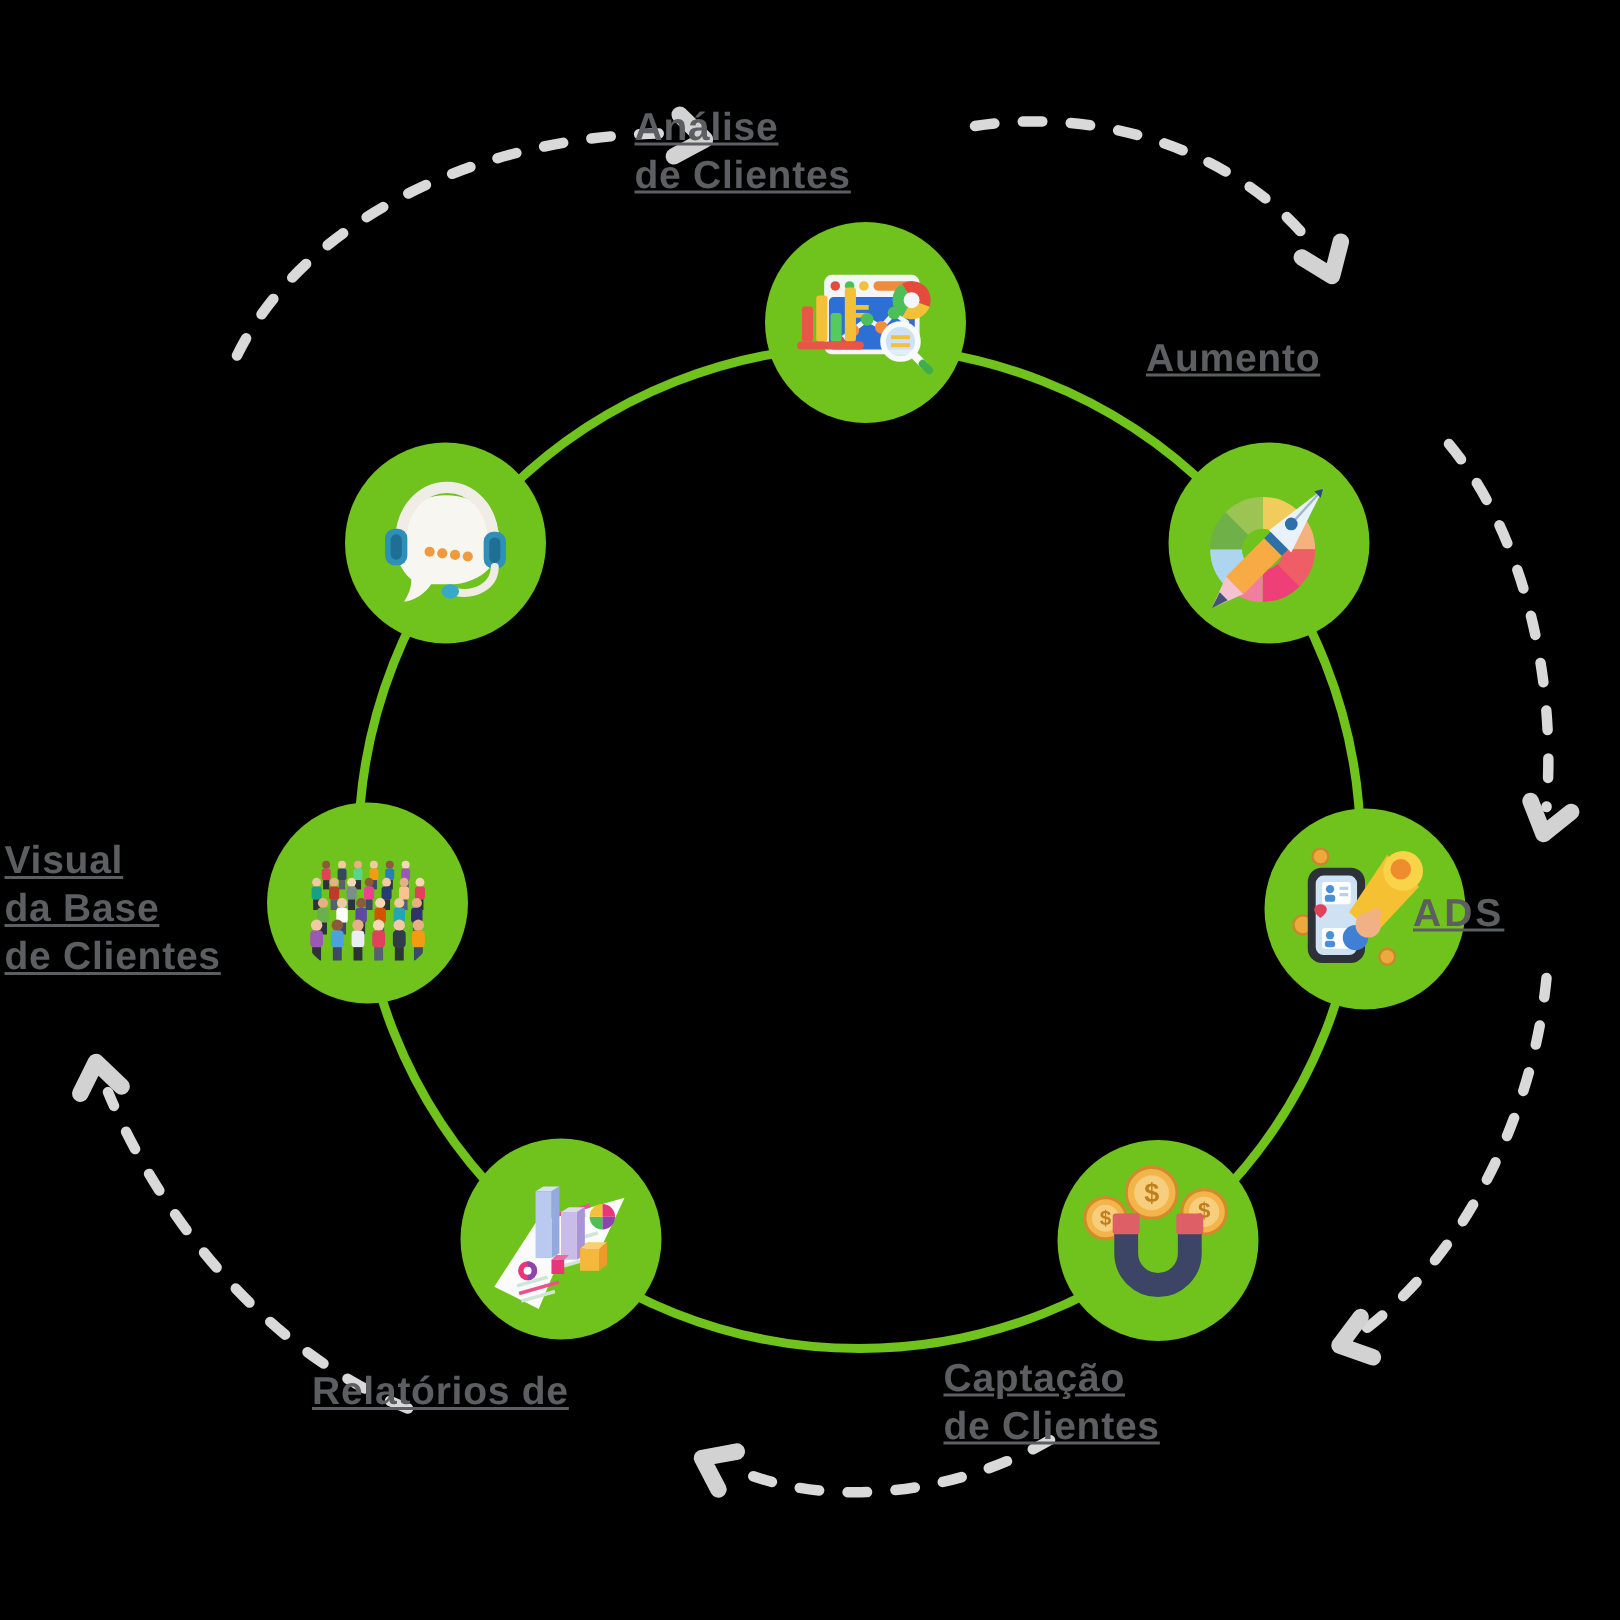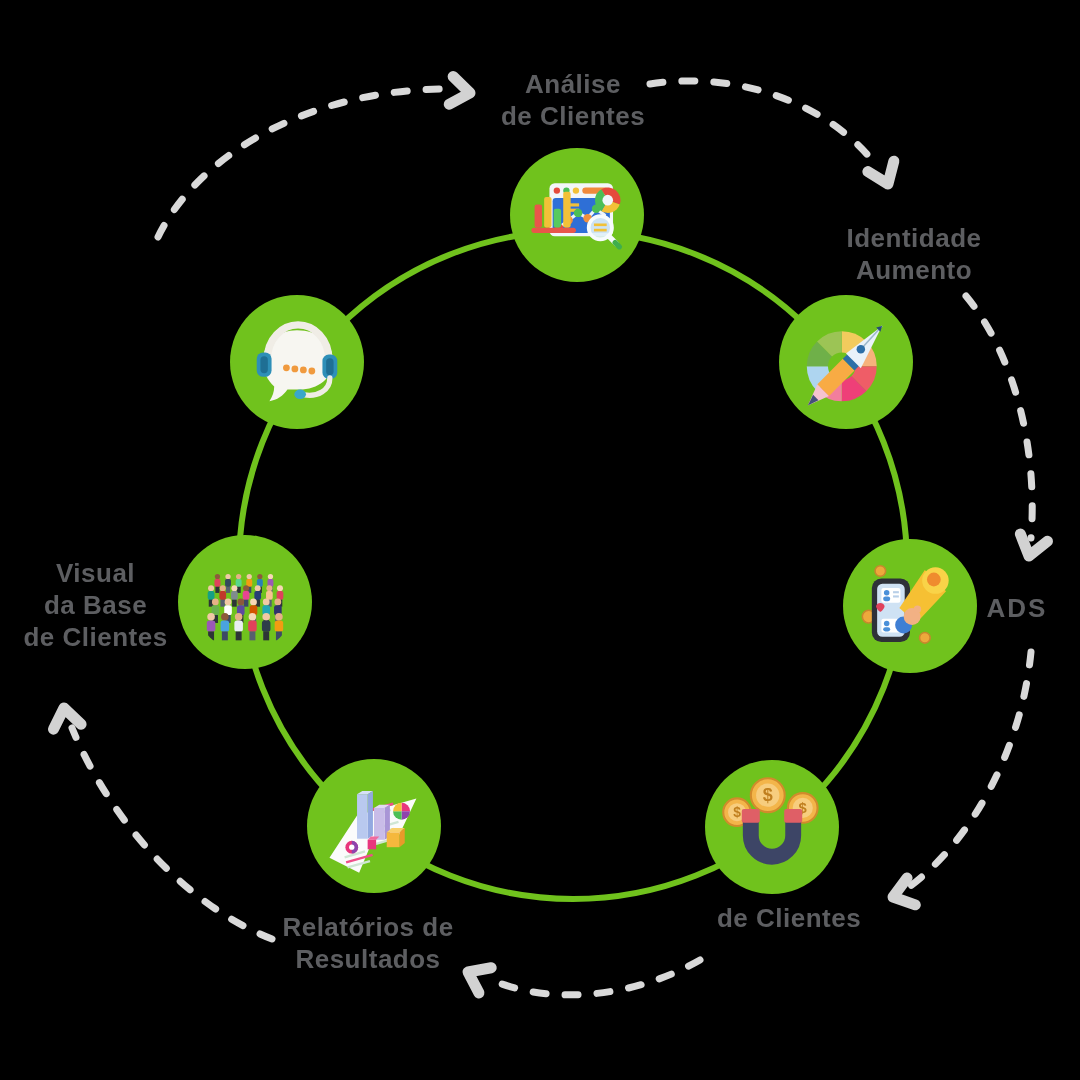--- a/index.html
+++ b/index.html
@@ -3,21 +3,21 @@
 <meta charset="utf-8">
 <style>
   html,body{margin:0;padding:0;background:#000;}
   .canvas{position:relative;width:1080px;height:1080px;background:var(--background,#000);overflow:hidden;font-family:"Liberation Sans",sans-serif;}
   .arrows{position:absolute;left:0;top:0;width:1080px;height:1080px;}
   .dash{fill:none;stroke:var(--arrow_gray,#d9d9d9);stroke-width:7;stroke-dasharray:13 19;stroke-linecap:round;}
   .ahead{fill:none;stroke:var(--arrowhead_gray,#d2d2d2);stroke-width:11;stroke-linecap:round;stroke-linejoin:round;}
   .ring{position:absolute;left:236px;top:228px;width:674px;height:674px;border:6px solid var(--ring_green,#70c21d);border-radius:50%;box-sizing:border-box;}
   .node{position:absolute;width:134px;height:134px;border-radius:50%;background:var(--node_green,#70c21d);display:flex;align-items:center;justify-content:center;}
   .node svg{width:106px;height:106px;display:block;}
-  .label{position:absolute;color:var(--label_gray,#5d5e61);font-weight:700;font-size:26px;line-height:32px;text-align:center;letter-spacing:.5px;}
+  .label{position:absolute;color:var(--label_gray,#5d5e61);font-weight:700;font-size:26px;line-height:32px;text-align:left;letter-spacing:.5px;text-decoration:underline;}
   .n-analise{left:510px;top:148px}      .l-analise{left:423px;top:68px;width:300px}
   .n-identidade{left:779px;top:295px}   .l-identidade{left:764px;top:222px;width:300px}
   .n-ads{left:843px;top:539px}          .l-ads{left:942px;top:592px;width:150px;letter-spacing:2px}
   .n-captacao{left:705px;top:760px}     .l-captacao{left:629px;top:902px;width:320px}
   .n-relatorios{left:307px;top:759px}   .l-relatorios{left:208px;top:911px;width:320px}
   .n-aumento{left:178px;top:535px}      .l-aumento{left:3px;top:557px;width:185px}
   .n-atendimento{left:230px;top:295px}  .l-atendimento{left:35px;top:246px;width:225px}
   .greenfill{fill:var(--node_green,#70c21d);}
 </style>
 </head>
@@ -95,21 +95,20 @@
       <polygon points="19,81 14,91 24,86" fill="#44517a"></polygon>
       <polygon points="47,47 58,58 34,82 23,71" fill="#f8ab44"></polygon>
       <polygon points="47,47 58,58 64,52 53,41" fill="#2d6fa8"></polygon>
       <polygon points="84,16 50,42 64,56" fill="#e9f2fa"></polygon>
       <line x1="84" y1="16" x2="64" y2="38" stroke="#9db8cc" stroke-width="1.5"></line>
       <circle cx="64" cy="38" r="4" fill="#2d6fa8"></circle>
       <polygon points="84,16 78.5,17.5 82.5,21.5" fill="#274b77"></polygon>
     </svg>
   </div>
   <div class="label l-identidade">
-    <div>Identidade</div>
     <div>Aumento</div>
   </div>
 
   <div class="node n-ads">
     <svg viewBox="0 0 100 100">
       <circle cx="22" cy="17" r="5" fill="#eda93c" stroke="#c9872d" stroke-width="1.5"></circle>
       <circle cx="11" cy="60" r="6" fill="#eda93c" stroke="#c9872d" stroke-width="1.5"></circle>
       <circle cx="64" cy="80" r="5" fill="#eda93c" stroke="#c9872d" stroke-width="1.5"></circle>
       <rect x="14" y="24" width="36" height="60" rx="9" fill="#2e3138"></rect>
       <rect x="19" y="29" width="26" height="50" rx="5" fill="#cfe2f4"></rect>
@@ -144,20 +143,21 @@
       <text class="coin-sym" x="79" y="32" font-size="14" font-weight="bold" fill="#c07f1f" text-anchor="middle" dominant-baseline="central">$</text>
       <circle cx="46" cy="20" r="16" fill="#f3b54a" stroke="#d18b2c" stroke-width="2"></circle>
       <circle cx="46" cy="20" r="11" fill="#f7cd7e"></circle>
       <text class="coin-sym" x="46" y="20" font-size="17" font-weight="bold" fill="#c07f1f" text-anchor="middle" dominant-baseline="central">$</text>
       <path d="M30 44 L30 58 A20 20 0 0 0 70 58 L70 44" stroke="#3d4566" stroke-width="15" fill="none"></path>
       <rect x="21.5" y="33" width="17" height="13" rx="2" fill="#df5f66"></rect>
       <rect x="61.5" y="33" width="17" height="13" rx="2" fill="#df5f66"></rect>
     </svg>
   </div>
   <div class="label l-captacao">
+    <div>Captação</div>
     <div>de Clientes</div>
   </div>
 
   <div class="node n-relatorios">
     <svg viewBox="0 0 100 100">
       <polygon points="8,80 34,40 90,24 74,58 46,70 36,94" fill="#fbfbfb"></polygon>
       <g transform="rotate(-16 50 60)">
         <rect x="18" y="70" width="20" height="2.2" fill="#cfe6d4"></rect>
         <rect x="18" y="75" width="26" height="2.2" fill="#ef4f8a"></rect>
         <rect x="18" y="80" width="22" height="2.2" fill="#cfe6d4"></rect>
@@ -182,21 +182,20 @@
       <rect x="50" y="33" width="10" height="30" fill="#c9bce8"></rect>
       <polygon points="44,63 47,60 55,60 52,63" fill="#f06a9e"></polygon>
       <rect x="44" y="63" width="8" height="9" fill="#e8367d"></rect>
       <polygon points="62,56 67,52 79,52 74,56" fill="#f9d06b"></polygon>
       <polygon points="74,56 79,52 79,66 74,70" fill="#e89a2a"></polygon>
       <rect x="62" y="56" width="12" height="14" fill="#f5b83d"></rect>
     </svg>
   </div>
   <div class="label l-relatorios">
     <div>Relatórios de</div>
-    <div>Resultados</div>
   </div>
 
   <div class="node n-aumento">
     <svg viewBox="0 0 100 100">
       <defs>
           <clipPath id="crowdclip">
             <circle cx="50" cy="50" r="47"></circle>
           </clipPath>
         </defs>
       <g clip-path="url(#crowdclip)">

